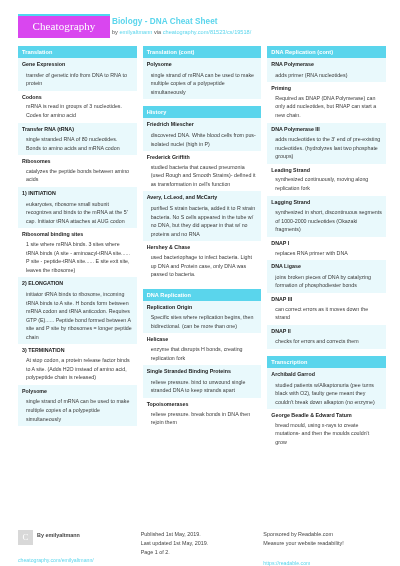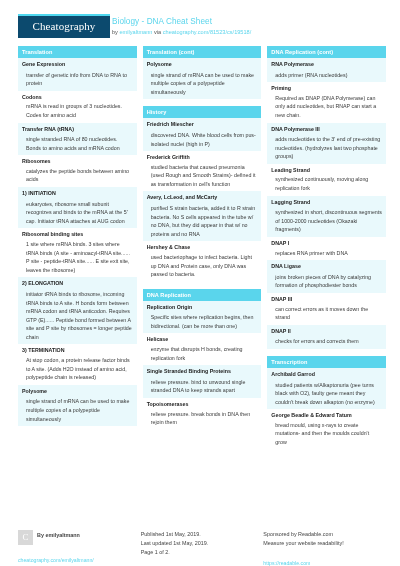--- a/index.html
+++ b/index.html
@@ -23,38 +23,38 @@
     padding: 14px 0 0 0;
     height: 40px;
     box-sizing: border-box;
   }
   .logo-wrap {
     width: 110px;
     padding-left: 18px;
     box-sizing: border-box;
   }
   .logo {
-    background: #0c4a6e;
+    background: #d946ef;
     border-top: 2px solid #4fd8ef;
     color: #ffffff;
     font-family: "Liberation Serif", serif;
     font-size: 11px;
     text-align: center;
     padding: 5px 2px 6px 2px;
     letter-spacing: 0.1px;
     line-height: 1;
   }
   .title-wrap {
     padding-top: 3px;
     padding-left: 2px;
   }
   .sheet-title {
     color: #5ad5ec;
     font-size: 8.2px;
-    font-weight: normal;
+    font-weight: bold;
     line-height: 1.25;
     letter-spacing: 0.05px;
   }
   .sheet-byline {
     font-size: 5.6px;
     color: #555555;
     margin-top: 1.5px;
     line-height: 1.3;
   }
   .sheet-byline a, .link {

